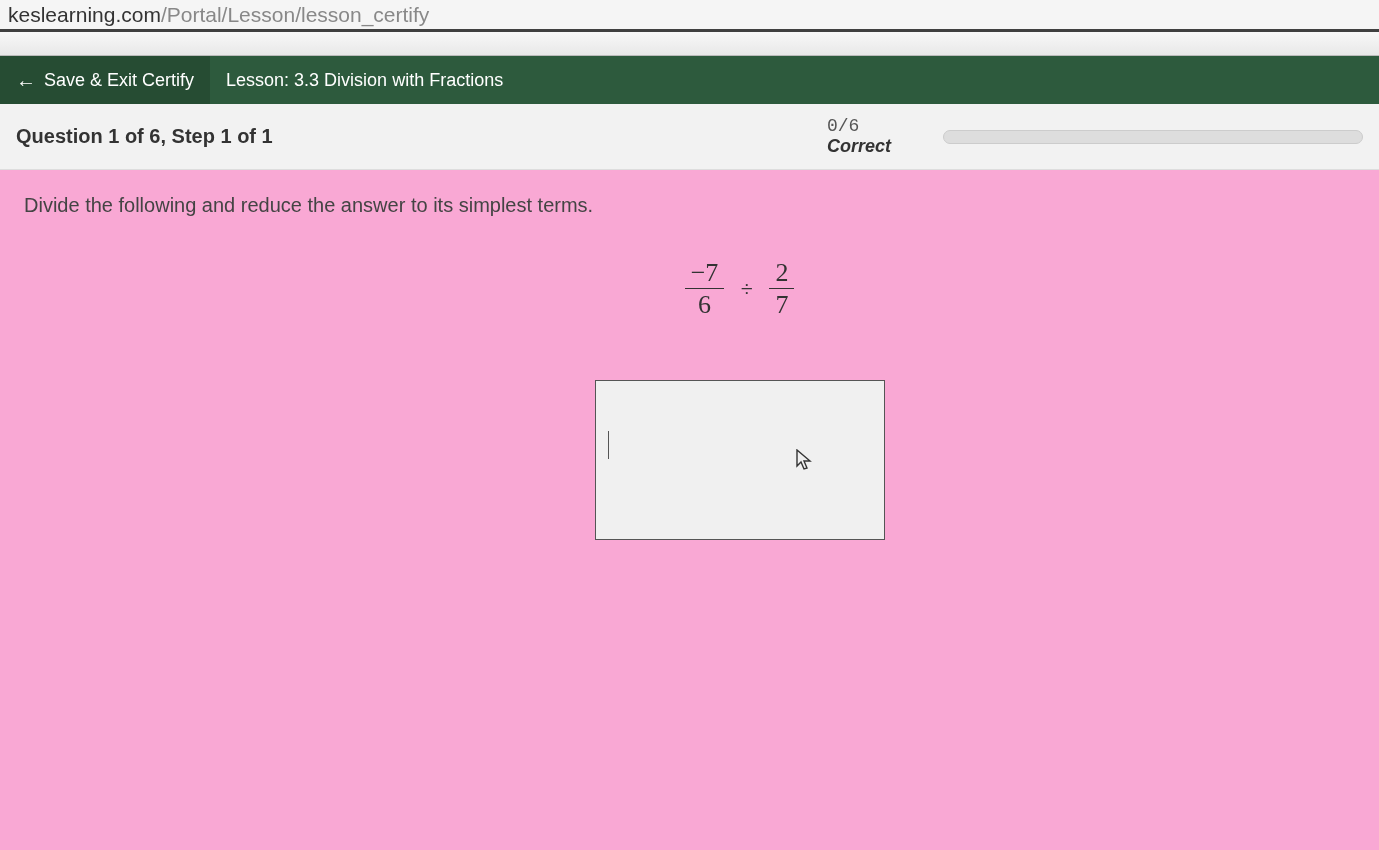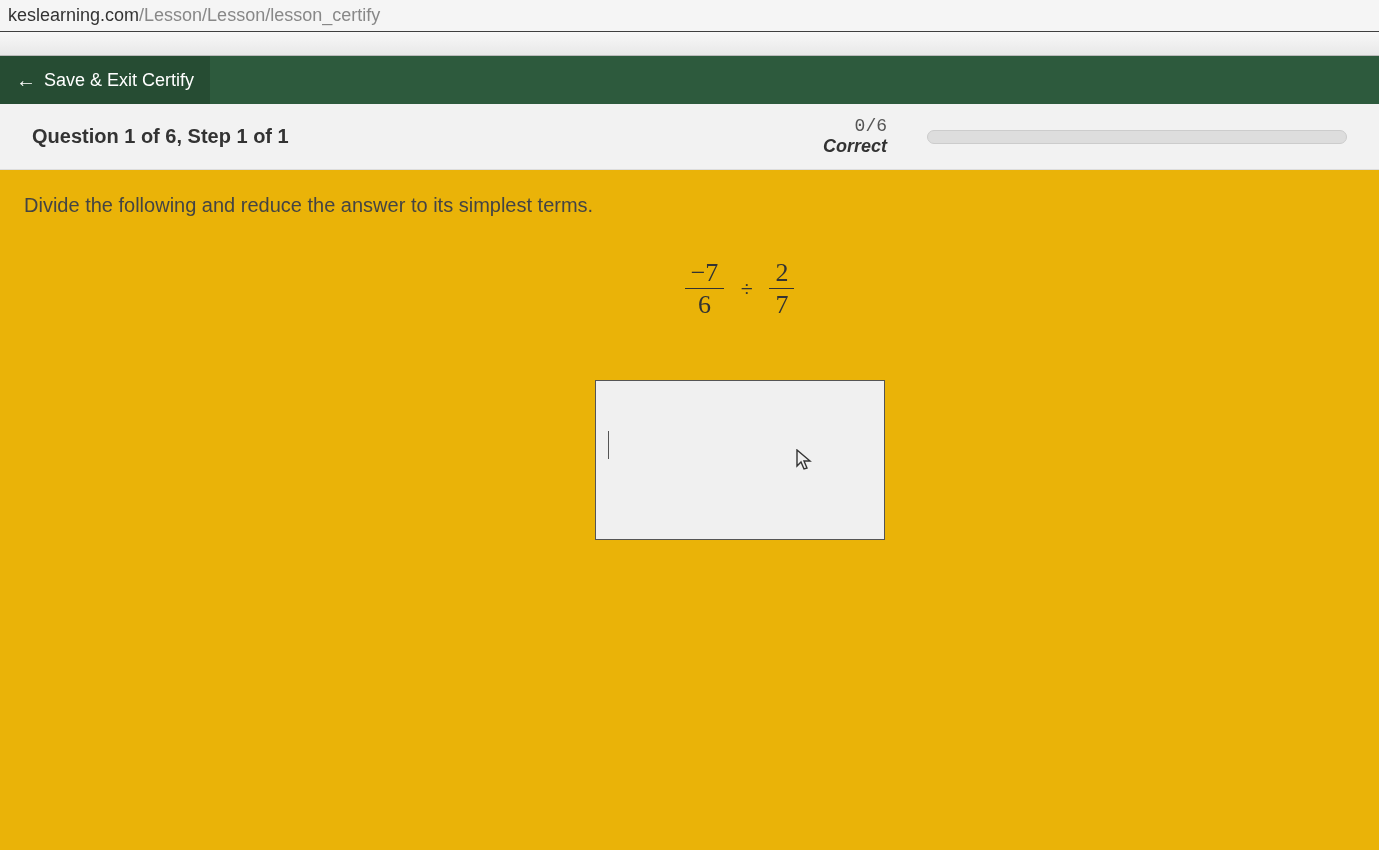--- a/index.html
+++ b/index.html
@@ -1,67 +1,68 @@
 <!DOCTYPE html>
 <html><head>
   <meta charset="utf-8">
   <style>
     * { margin: 0; padding: 0; box-sizing: border-box; }
     body { font-family: Arial, Helvetica, sans-serif; background: #e8e8e8; width: 1379px; height: 850px; overflow: hidden; }
     
-    .url-bar { background: #f5f5f5; padding: 4px 8px; font-size: 18px; color: #555; border-bottom: 1px solid #404040; height: 32px; display: flex; align-items: center; }
+    .url-bar { background: #f5f5f5; padding: 4px 8px; font-size: 21px; color: #555; border-bottom: 3px solid #404040; height: 32px; display: flex; align-items: center; }
     .url-bar .domain { color: #333; }
     .url-bar .path { color: #888; }
     
     .browser-chrome { height: 24px; background: linear-gradient(to bottom, #f8f8f8, #e8e8e8); border-bottom: 1px solid #bbb; }
     
     .green-bar { background: #2d5a3d; color: #fff; display: flex; align-items: stretch; height: 48px; }
     .save-exit { display: flex; align-items: center; padding: 0 16px; background: rgba(0,0,0,0.15); cursor: pointer; font-size: 18px; gap: 8px; }
     .save-exit .arrow { font-size: 20px; }
     .lesson-title { display: flex; align-items: center; padding: 0 16px; font-size: 18px; }
     
-    .status-row { background: #f2f2f2; border-bottom: 1px solid #ddd; display: flex; align-items: center; height: 66px; padding: 0 32px; }
+    .status-row { background: #f2f2f2; border-bottom: 1px solid #ddd; display: flex; align-items: center; height: 66px; padding: 0 16px; }
     .question-label { font-weight: bold; font-size: 20px; color: #333; flex: 0 0 auto; }
-    .status-center { margin-left: auto; margin-right: 40px; text-align: right; }
+    .status-center { margin-left: auto; margin-right: 52px; text-align: left; }
     .score { font-family: 'Courier New', monospace; font-size: 18px; color: #555; }
     .correct-label { font-weight: bold; font-size: 18px; color: #333; font-style: italic; }
     .progress-wrap { flex: 0 0 420px; }
     .progress-bar { width: 100%; height: 14px; background: #ddd; border-radius: 7px; border: 1px solid #ccc; }
     
-    .content { padding: 24px; background: #eab308; height: calc(850px - 32px - 24px - 48px - 66px); position: relative; }
+    .content { padding: 24px; background: #f9a8d4; height: calc(850px - 32px - 24px - 48px - 66px); position: relative; }
     .prompt { font-size: 20px; color: #444; margin-bottom: 40px; }
     
     .equation { text-align: center; font-family: 'Times New Roman', serif; font-size: 26px; color: #333; margin-bottom: 60px; padding-left: 100px; }
     .fraction { display: inline-block; vertical-align: middle; text-align: center; margin: 0 6px; }
     .fraction .num { display: block; border-bottom: 1.5px solid #333; padding: 0 6px; line-height: 1.2; }
     .fraction .den { display: block; padding: 0 6px; line-height: 1.2; }
     .divide { display: inline-block; vertical-align: middle; margin: 0 4px; font-size: 22px; }
     
     .answer-label { font-weight: bold; font-size: 20px; color: #333; margin-bottom: 70px; }
     
     .answer-box-wrap { text-align: center; padding-left: 100px; }
     .answer-box { display: inline-block; width: 290px; height: 160px; border: 1px solid #555; background: #f0f0f0; padding: 50px 12px; text-align: left; position: relative; }
     .answer-box .cursor-line { display: inline-block; width: 1px; height: 28px; background: #555; vertical-align: middle; }
     .mouse { position: absolute; right: 72px; top: 68px; font-size: 20px; color: #333; }
   </style>
 </head>
 <body>
 
 <div class="url-bar">
   <span class="domain">keslearning.com</span>
-    <span class="path">/Lesson/Lesson/lesson_certify</span>
+    <span class="path">/Portal/Lesson/lesson_certify</span>
 </div>
 
 <div class="browser-chrome"></div>
 
 <div class="green-bar">
   <div class="save-exit">
     <span class="arrow">←</span>
     <span>Save &amp; Exit Certify</span>
   </div>
+  <div class="lesson-title">Lesson: 3.3 Division with Fractions</div>
 </div>
 
 <div class="status-row">
   <div class="question-label">Question 1 of 6, Step 1 of 1</div>
   <div class="status-center">
     <div class="score">0/6</div>
     <div class="correct-label">Correct</div>
   </div>
   <div class="progress-wrap">
     <div class="progress-bar"></div>

